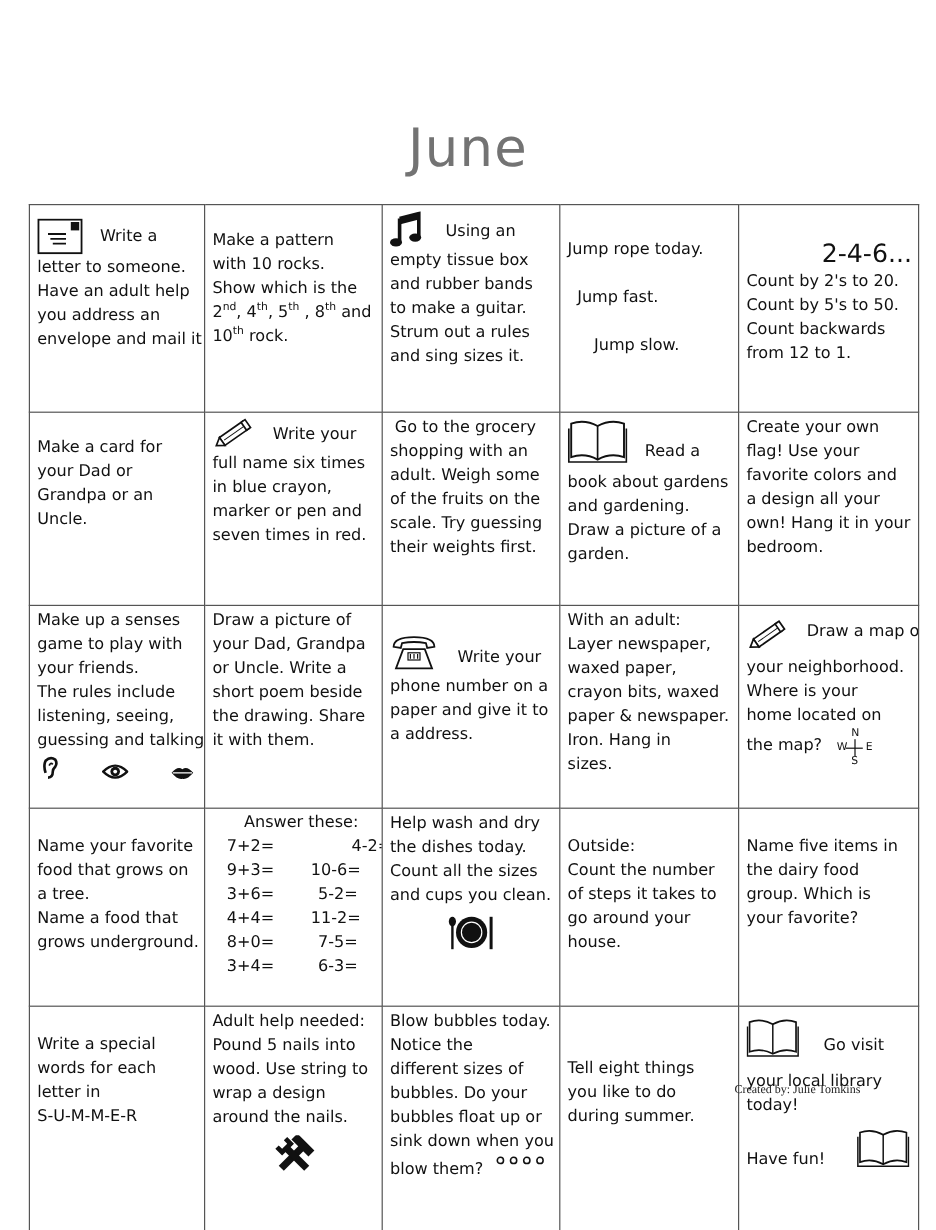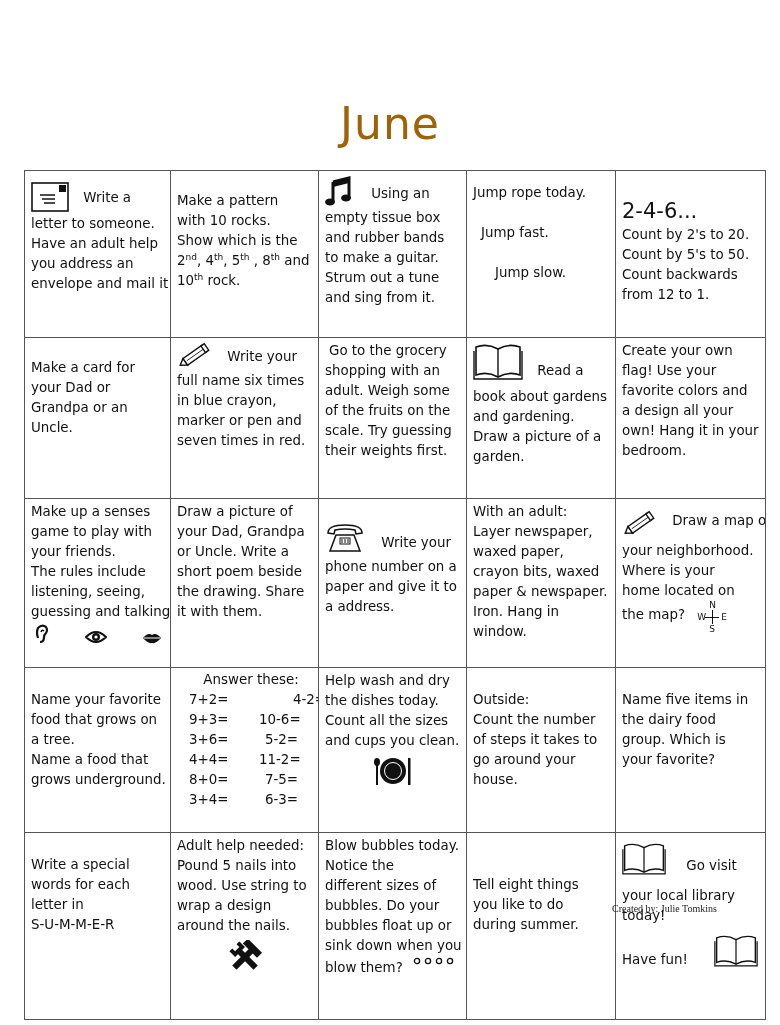--- a/index.html
+++ b/index.html
@@ -1,31 +1,31 @@
 <!DOCTYPE html>
 <html><head>
 <meta charset="utf-8">
 <style>
   html, body { margin:0; padding:0; background:#ffffff; }
   body { width:780px; height:1025px; position:relative; overflow:hidden;
          font-family:"DejaVu Sans", sans-serif; color:#111; }
   .title { position:absolute; left:0; width:780px; top:98px; text-align:center;
-           font-size:44px; font-weight:normal; letter-spacing:1px; color:#a16207; }
+           font-size:44px; font-weight:normal; letter-spacing:1px; color:#737373; }
   table.cal { position:absolute; left:24px; top:170px; border-collapse:collapse;
               table-layout:fixed; width:741px; }
   table.cal td { border:1.5px solid #555; vertical-align:top; padding:3px 5px 3px 6px;
                  font-size:13.4px; line-height:20px; overflow:hidden; }
   col.c0 { width:146px; } col.c1 { width:148px; } col.c2 { width:148px; }
   col.c3 { width:149px; } col.c4 { width:150px; }
   tr.r0 td { height:141px; } tr.r1 td { height:137px; } tr.r2 td { height:141px; }
   tr.r3 td { height:139px; } tr.r4 td { height:141px; }
   .line { display:block; white-space:nowrap; }
   .ico { display:inline-block; vertical-align:bottom; }
   .center { text-align:center; }
-  .big { font-size:21px; line-height:28px; text-align:left; display:block; margin-top:4px; }
+  .big { font-size:21px; line-height:28px; text-align:right; display:block; margin-top:4px; }
   sup { font-size:9px; line-height:0; }
   .math { display:grid; grid-template-columns:70px 60px; column-gap:0; }
   .math span { white-space:nowrap; }
   .credit { position:absolute; left:612px; top:903px; font-family:"Liberation Serif", serif;
             font-size:10px; color:#222; }
 </style>
 </head>
 <body>
 
 <div class="title">June</div>
@@ -71,24 +71,24 @@
               <path d="M8 6 L8 26" stroke="#111" stroke-width="3"></path>
               <path d="M8 6 L24 2 L24 7 L8 11 Z" fill="#111"></path>
               <ellipse cx="5" cy="26" rx="5" ry="3.5" fill="#111"></ellipse>
               <ellipse cx="21" cy="22" rx="5" ry="3.5" fill="#111"></ellipse>
             </svg>
         <span style="margin-left:14px;vertical-align:2px;">Using an</span>
       </span>
       <span class="line">empty tissue box</span>
       <span class="line">and rubber bands</span>
       <span class="line">to make a guitar.</span>
-      <span class="line">Strum out a tune</span>
-      <span class="line">and sing from it.</span>
-    </td>
-    <td style="padding-top:12px;">
+      <span class="line">Strum out a rules</span>
+      <span class="line">and sing sizes it.</span>
+    </td>
+    <td style="padding-top:28px;">
       <span class="line">Jump rope today.</span>
       <span class="line" style="margin-top:20px;padding-left:8px;">Jump fast.</span>
       <span class="line" style="margin-top:20px;padding-left:22px;">Jump slow.</span>
     </td>
     <td style="padding-top:22px;">
       <span class="big">2-4-6...</span>
       <span class="line">Count by 2's to 20.</span>
       <span class="line">Count by 5's to 50.</span>
       <span class="line">Count backwards</span>
       <span class="line">from 12 to 1.</span>
@@ -199,21 +199,21 @@
       <span class="line">paper and give it to</span>
       <span class="line">a address.</span>
     </td>
     <td>
       <span class="line">With an adult:</span>
       <span class="line">Layer newspaper,</span>
       <span class="line">waxed paper,</span>
       <span class="line">crayon bits, waxed</span>
       <span class="line">paper &amp; newspaper.</span>
       <span class="line">Iron. Hang in</span>
-      <span class="line">window.</span>
+      <span class="line">sizes.</span>
     </td>
     <td style="padding-top:10px;">
       <span class="line" style="height:32px;">
         <svg class="ico" width="36" height="28" viewBox="0 0 36 28">
               <g transform="rotate(-35 18 14)">
                 <rect x="6" y="10" width="24" height="8" fill="#fff" stroke="#111" stroke-width="1.4"></rect>
                 <line x1="8" y1="14" x2="28" y2="14" stroke="#111" stroke-width="0.8"></line>
                 <rect x="28" y="10" width="4" height="8" fill="#fff" stroke="#111" stroke-width="1.4"></rect>
                 <path d="M6 10 L0 14 L6 18 Z" fill="#fff" stroke="#111" stroke-width="1.4"></path>
               </g>

